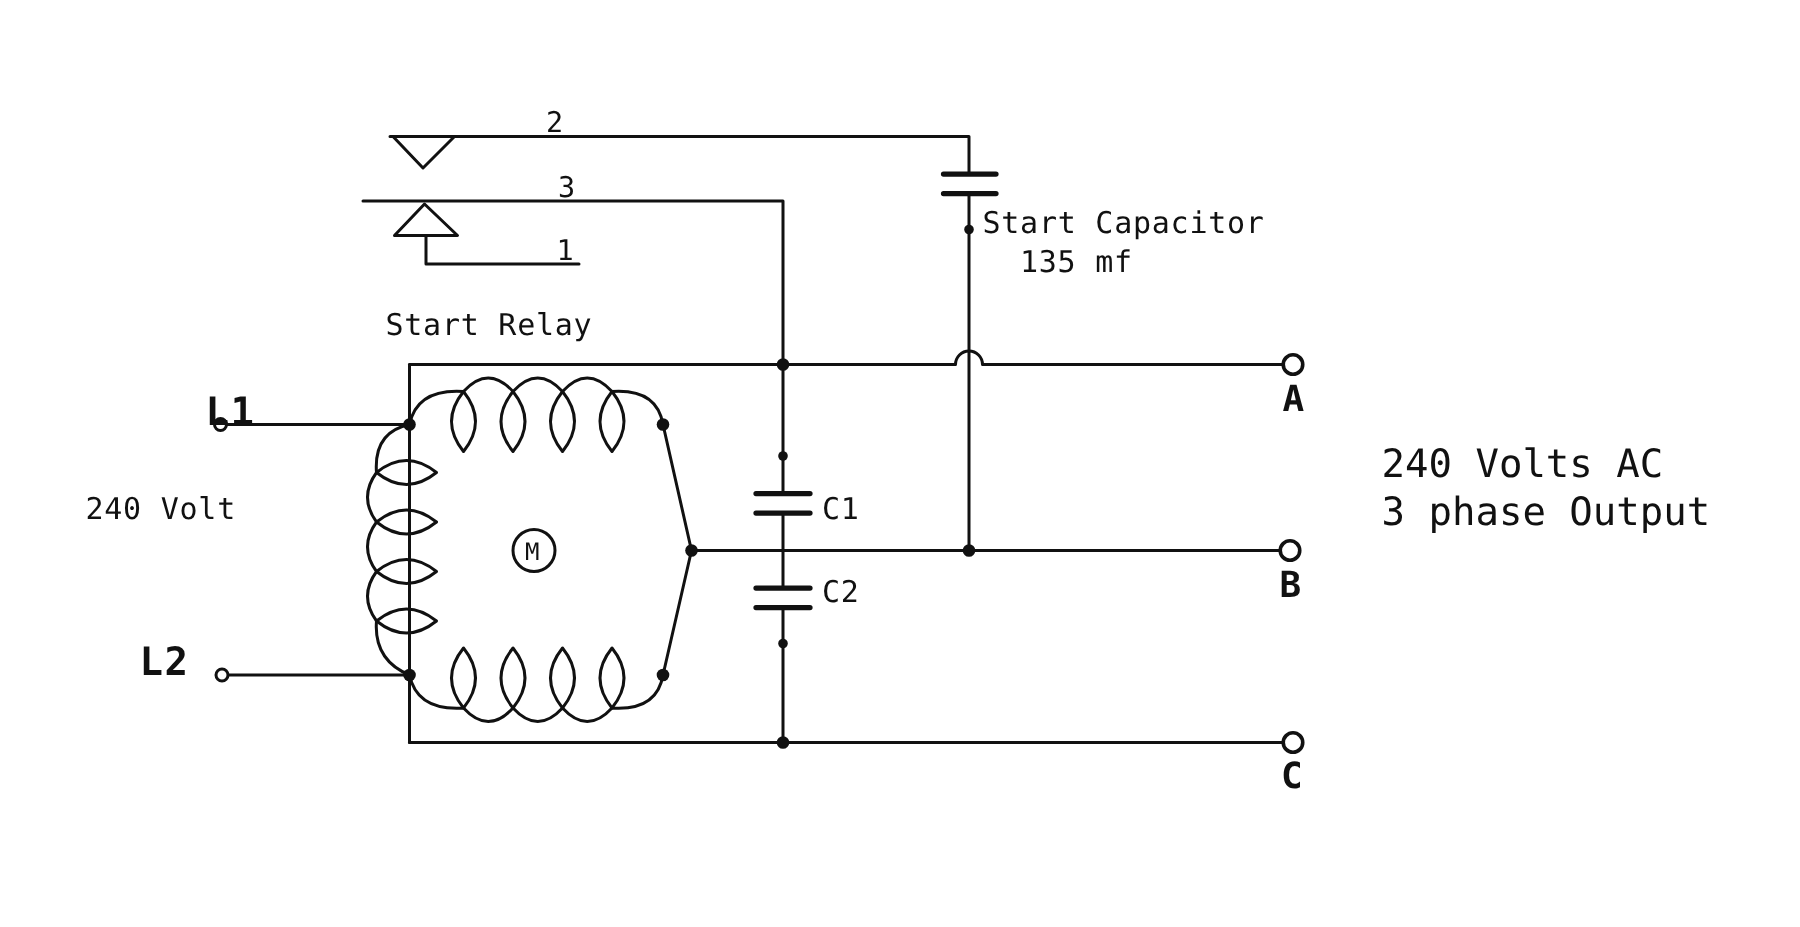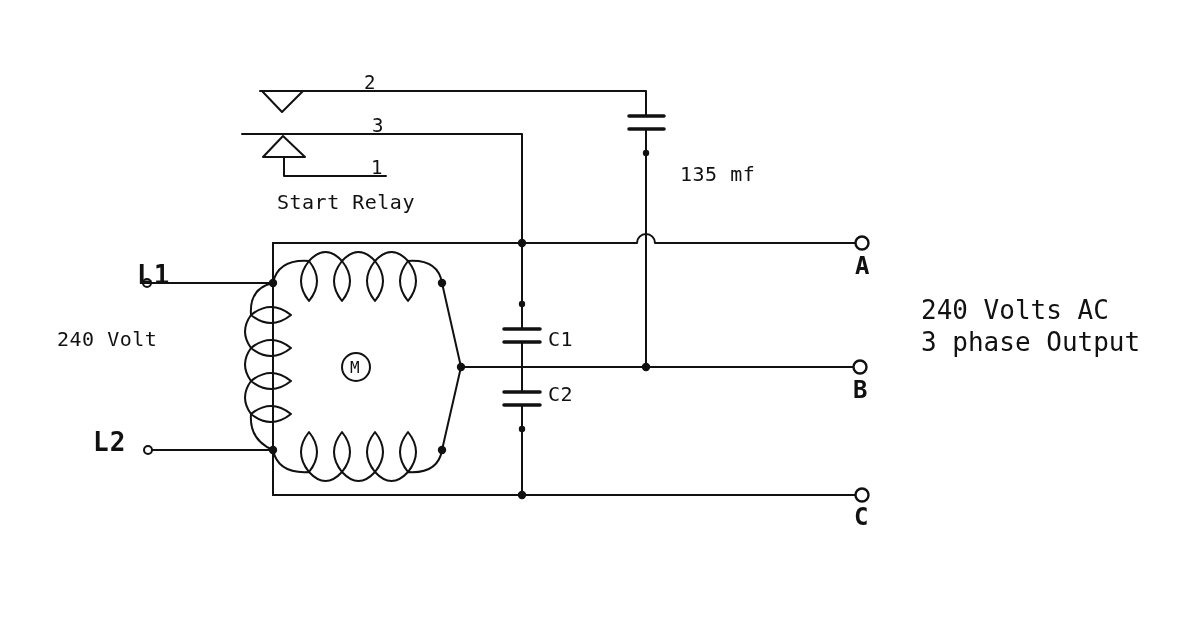--- a/index.html
+++ b/index.html
@@ -143,22 +143,23 @@
     </g>
   </svg>
 
   <div class="lbl big" style="left:93px;top:262px;margin-left:44px;">L1</div>
   <div class="lbl big" style="left:93px;top:429px;">L2</div>
   <div class="lbl cad" style="left:57px;top:329px;text-align:right;">240 Volt</div>
 
   <div class="lbl cad-sm" style="left:364px;top:73px;">2</div>
   <div class="lbl cad-sm" style="left:372px;top:116px;">3</div>
   <div class="lbl cad-sm" style="left:371px;top:158px;">1</div>
-  <div class="lbl cad" style="left:257px;top:192px;margin-left:20px;">Start Relay</div>
+  <div class="lbl cad" style="left:257px;top:206px;">Start Relay</div>
 
+  <div class="lbl cad" style="left:655px;top:138px;">Start Capacitor</div>
   <div class="lbl cad" style="left:661px;top:164px;margin-left:19px;">135 mf</div>
 
   <div class="lbl mlab" style="left:350px;top:360px;">M</div>
 
   <div class="lbl cad" style="left:548px;top:329px;">C1</div>
   <div class="lbl cad" style="left:548px;top:384px;">C2</div>
 
   <div class="lbl term" style="left:855px;top:254px;">A</div>
   <div class="lbl term" style="left:853px;top:378px;">B</div>
   <div class="lbl term" style="left:854px;top:505px;">C</div>

